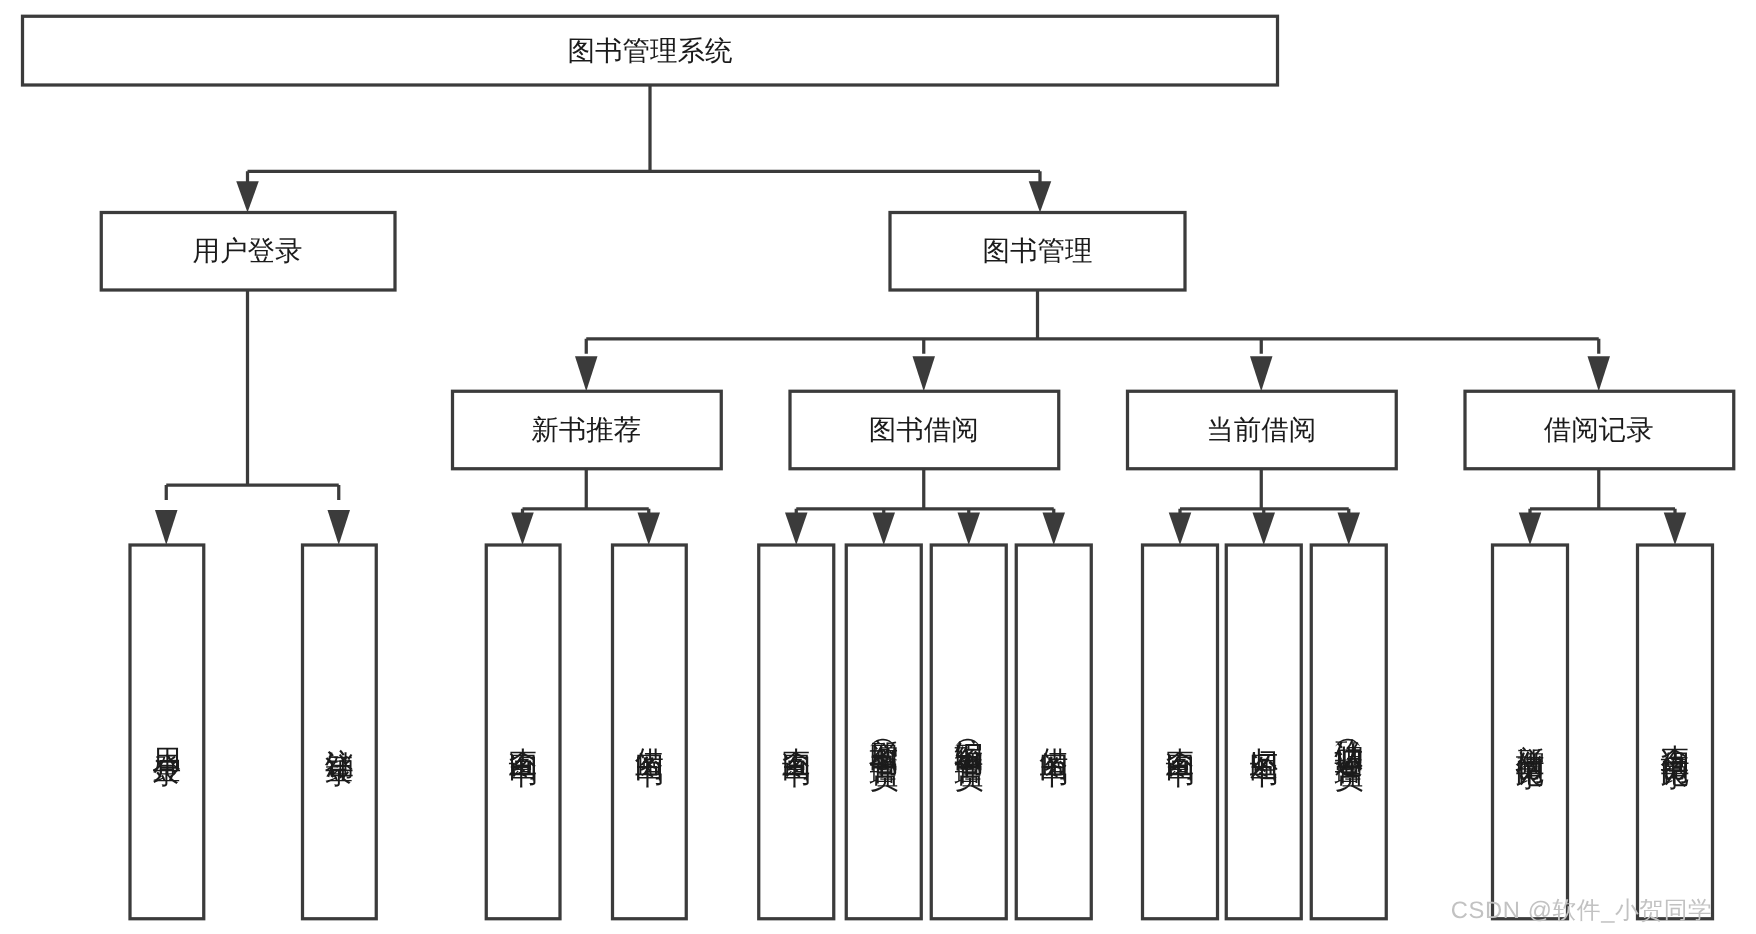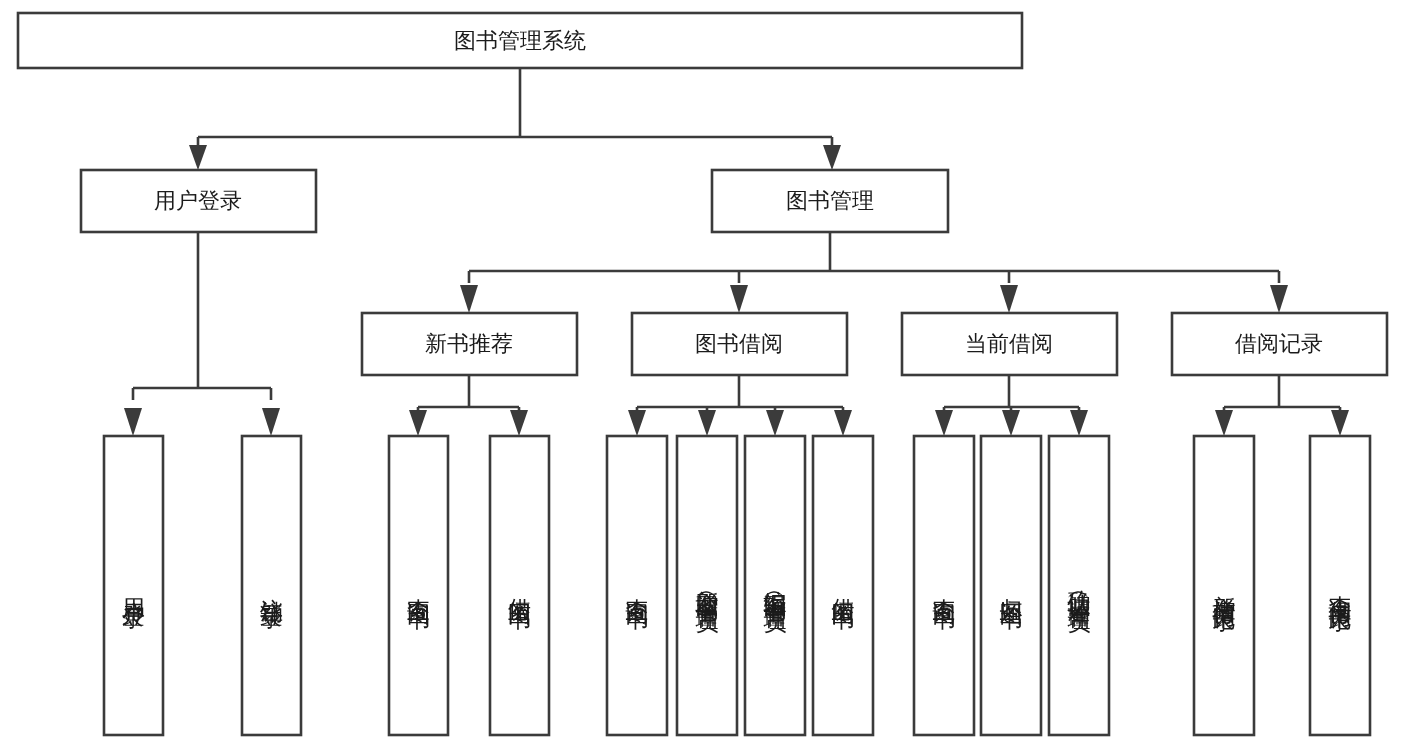--- a/index.html
+++ b/index.html
@@ -221,14 +221,15 @@
   <div class="leaf-label" style="left:745px; top:436px; width:60px; height:299px;">编辑图书（管理员）</div>
   <div class="leaf-label" style="left:813px; top:436px; width:60px; height:299px;">借阅图书</div>
 
   <div class="leaf-label" style="left:914px; top:436px; width:60px; height:299px;">查询图书</div>
   <div class="leaf-label" style="left:981px; top:436px; width:60px; height:299px;">归还图书</div>
   <div class="leaf-label" style="left:1049px; top:436px; width:60px; height:299px;">确认归还（管理员）</div>
 
   <div class="leaf-label" style="left:1194px; top:436px; width:60px; height:299px;">新增借阅记录</div>
   <div class="leaf-label" style="left:1310px; top:436px; width:60px; height:299px;">查询借阅记录</div>
 
+  <div class="watermark">CSDN @软件_小贺同学</div>
 
 </div>
 
 </body></html>

